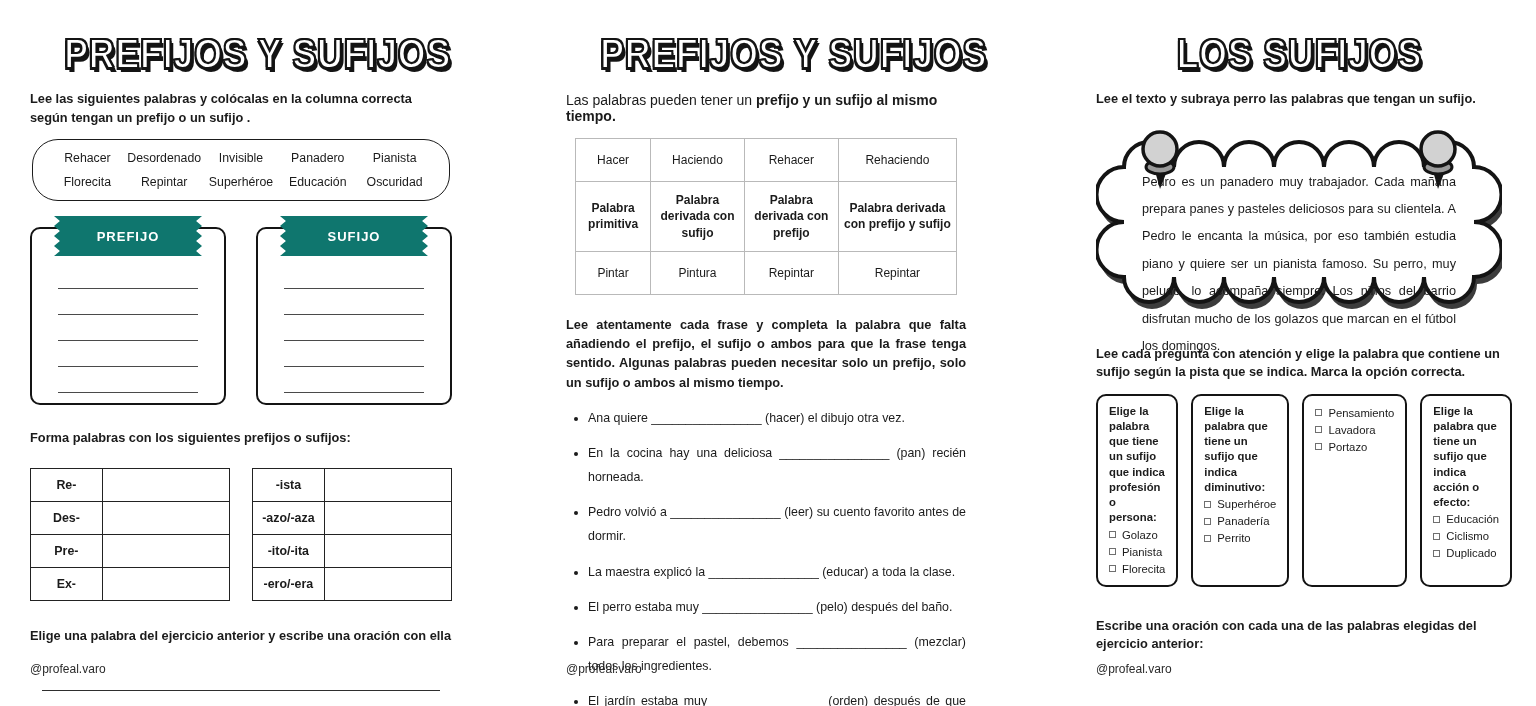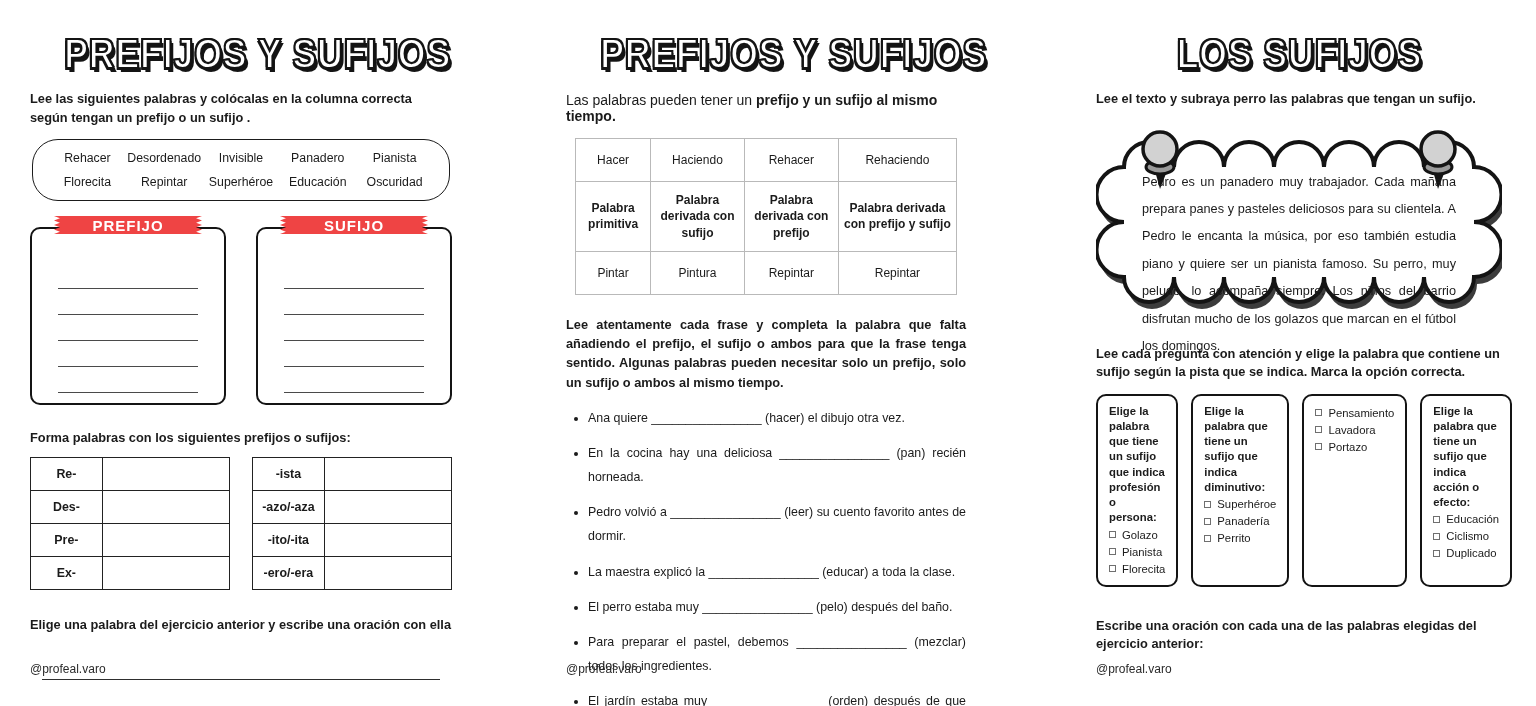--- a/index.html
+++ b/index.html
@@ -23,28 +23,28 @@
   .instr { font-weight:bold; font-size:12.8px; line-height:1.45; }
 
   
   .wordbank { margin:12px 2px 0; border:1.7px solid #1b1b1b; border-radius:26px;
     padding:11px 16px; display:grid; grid-template-columns:repeat(5,1fr);
     row-gap:10px; font-size:12.3px; text-align:center; }
   .cards { display:flex; justify-content:space-between; margin-top:26px; }
   .sortcard { position:relative; width:196px; height:178px;
     border:2.6px solid #141414; border-radius:10px; padding:34px 26px 10px; }
   .ribbon { position:absolute; top:-13px; left:50%; transform:translateX(-50%);
-    width:148px; height:18px; background:#ef4444; color:#fff;
+    width:148px; height:40px; background:#0f766e; color:#fff;
     display:flex; align-items:center; justify-content:center;
-    font-weight:bold; font-size:15px; letter-spacing:1px;
+    font-weight:bold; font-size:13px; letter-spacing:1px;
     clip-path:polygon(0% 0%,100% 0%,96% 12.5%,100% 25%,96% 37.5%,100% 50%,
       96% 62.5%,100% 75%,96% 87.5%,100% 100%,0% 100%,4% 87.5%,0% 75%,
       4% 62.5%,0% 50%,4% 37.5%,0% 25%,4% 12.5%); }
   .sortline { border-bottom:1.6px solid #4a4a4a; height:26px; }
-  .formtables { display:flex; justify-content:space-between; margin-top:9px; }
+  .formtables { display:flex; justify-content:space-between; margin-top:20px; }
   table.form { border-collapse:collapse; width:200px; }
   table.form td { border:1.8px solid #222; height:33px; font-size:12.4px; }
   table.form td.lbl { width:72px; text-align:center; font-weight:bold; }
   table.form td.blank { width:128px; }
   .sentence-lines { margin:16px 12px 0; }
   .wline { border-bottom:1.9px solid #2e2e2e; height:30px; }
   .footer { position:absolute; bottom:14px; width:100%; text-align:left;
     font-size:12px; color:#2a2a2a; }
 
   

